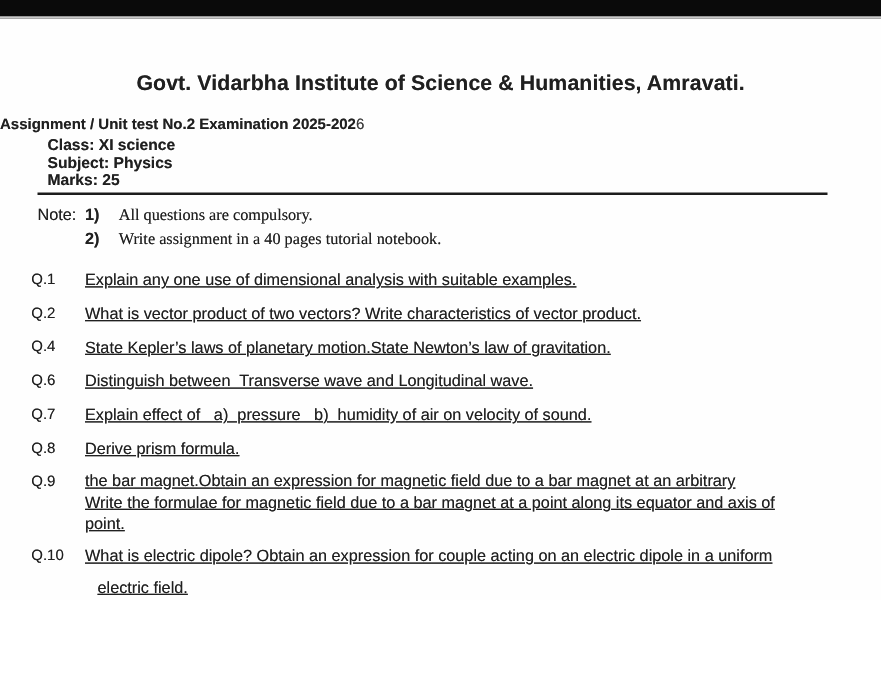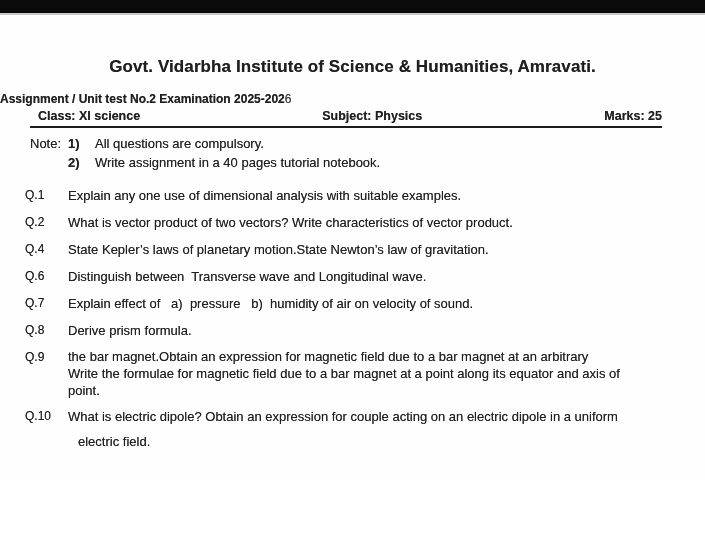--- a/index.html
+++ b/index.html
@@ -49,40 +49,42 @@
   .info-row {
     margin: 2px 43px 0 30px;
     display: flex;
     justify-content: space-between;
     align-items: baseline;
     font-size: 12.5px;
     line-height: 14px;
     font-weight: 700;
     border-bottom: 2px solid #1c1c1c;
     padding: 0 0 3px 8px;
+    flex-direction: column;
   }
   .note {
     margin: 6px 20px 0 30px;
     display: flex;
     font-size: 13px;
     line-height: 19px;
   }
   .note-label {
     font-weight: 400;
     flex: 0 0 38px;
   }
   .note-item {
     display: flex;
   }
   .note-num {
     font-weight: 700;
     flex: 0 0 27px;
   }
   .note-text {
     white-space: pre-wrap;
+    font-family: Liberation Serif, serif;
   }
   .questions {
     margin: 14px 20px 0 25px;
   }
   .q {
     display: flex;
   }
   .q + .q {
     margin-top: 8px;
   }
@@ -91,20 +93,21 @@
     font-size: 12px;
     line-height: 19px;
   }
   .qtext {
     flex: 1 1 auto;
     font-size: 13px;
   }
   .qline {
     line-height: 19px;
     white-space: pre-wrap;
+    text-decoration: underline;
   }
   .qline + .qline {
     margin-top: 8px;
   }
   .q-tight .qline {
     line-height: 17px;
   }
   .q-tight .qline + .qline {
     margin-top: 0;
   }

